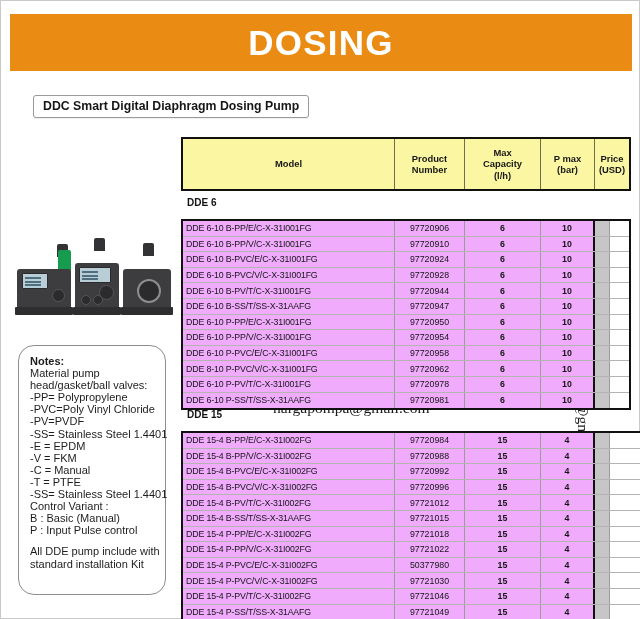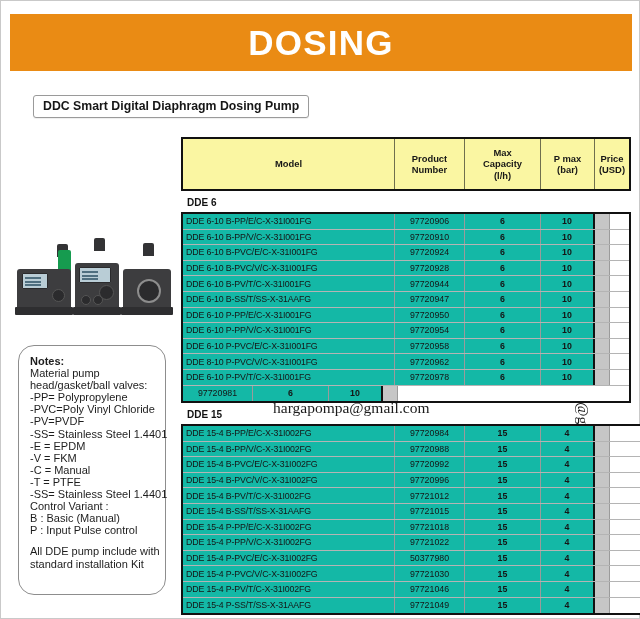--- a/index.html
+++ b/index.html
@@ -161,21 +161,22 @@
     transform:rotate(90deg);
     transform-origin:left top;
     user-select:none;
   }
 
   
   .dtable{
     position:absolute;
     border:2px solid #111;
     box-sizing:border-box;
-    background:#14b8a6;
+    background:#f0abfc;
+    margin-top:7px;
   }
   .dt-6{left:180px;top:211px;width:450px;}
   .dt-15{left:180px;top:423px;width:486px;}
   .drow{
     display:flex;
     height:15.6px;
     border-bottom:1px solid #b4b4b4;
     box-sizing:border-box;
   }
   .drow:last-child{border-bottom:none;}
@@ -375,20 +376,21 @@
       </div>
       <div class="drow">
         <div class="dc c-model">DDE 6-10 P-PV/T/C-X-31I001FG</div>
         <div class="dc c-pn">97720978</div>
         <div class="dc c-cap">6</div>
         <div class="dc c-pmax">10</div>
         <div class="dc c-gray"></div>
         <div class="dc c-price"></div>
       </div>
       <div class="drow">
+        <div class="dc c-model">DDE 6-10 P-SS/T/SS-X-31AAFG</div>
         <div class="dc c-pn">97720981</div>
         <div class="dc c-cap">6</div>
         <div class="dc c-pmax">10</div>
         <div class="dc c-gray"></div>
         <div class="dc c-price"></div>
       </div>
     </div>
   <div class="dtable dt-15" id="table-dde15">
       <div class="drow">
         <div class="dc c-model">DDE 15-4 B-PP/E/C-X-31I002FG</div>

